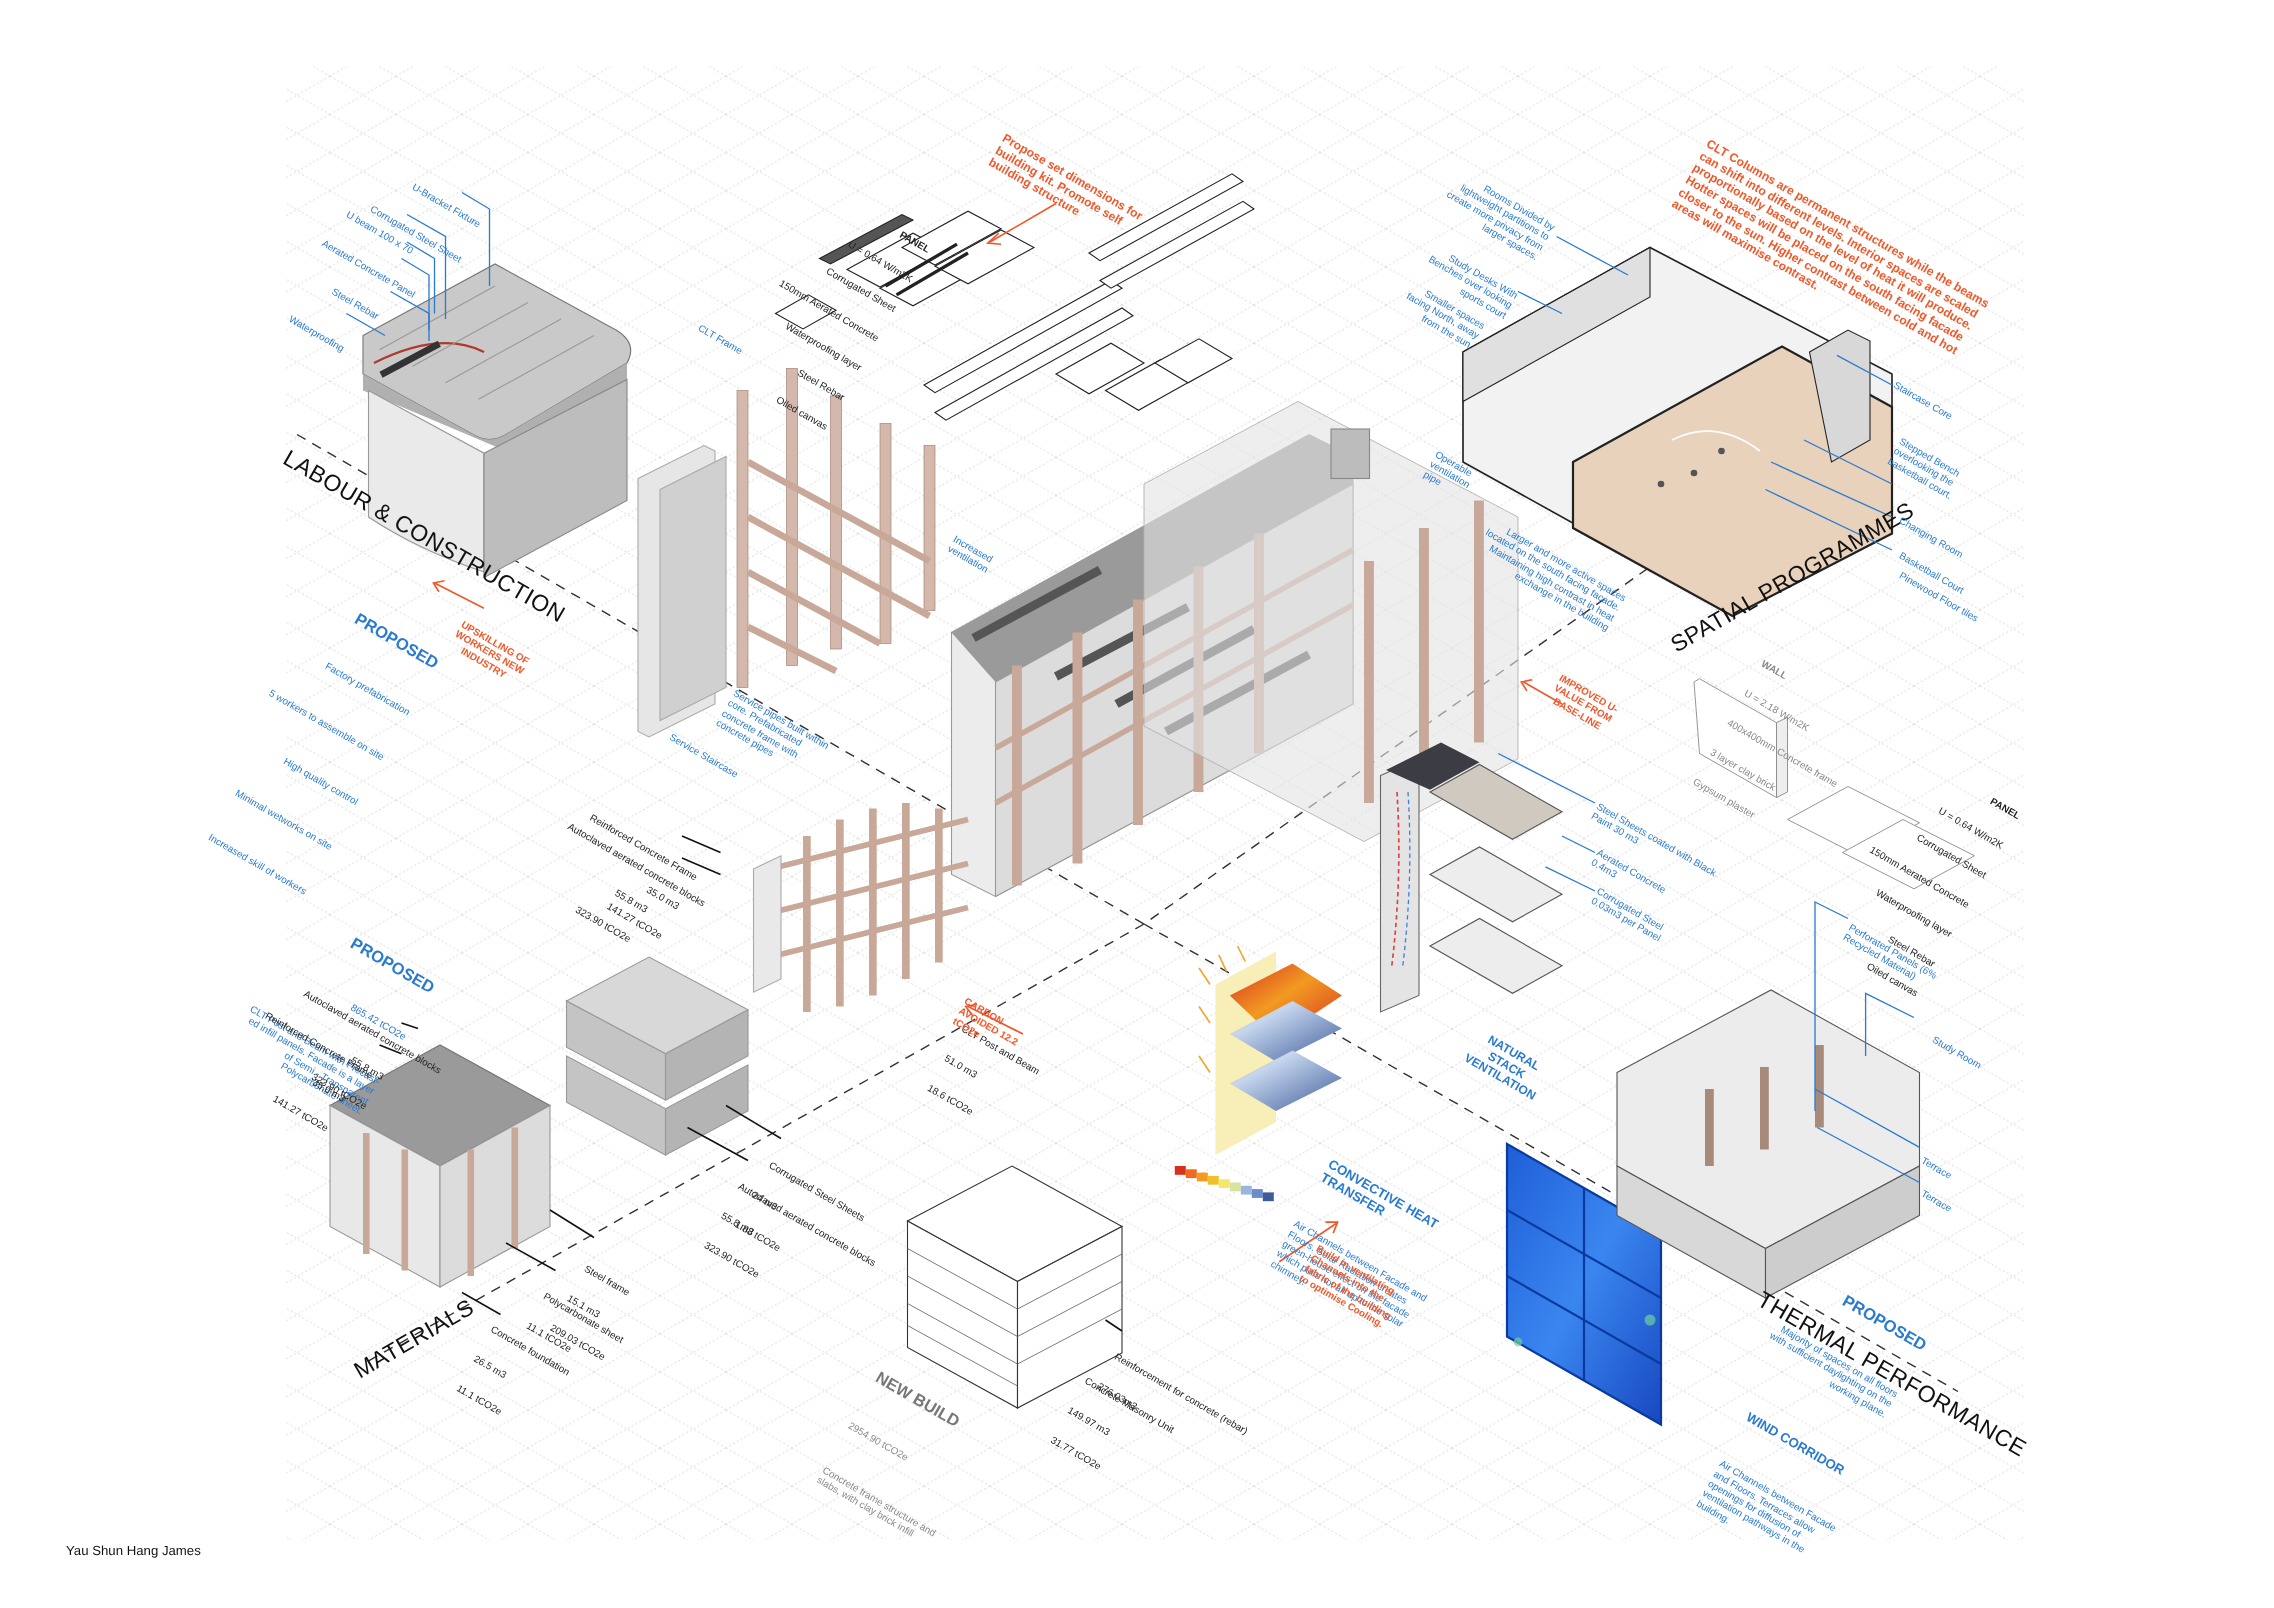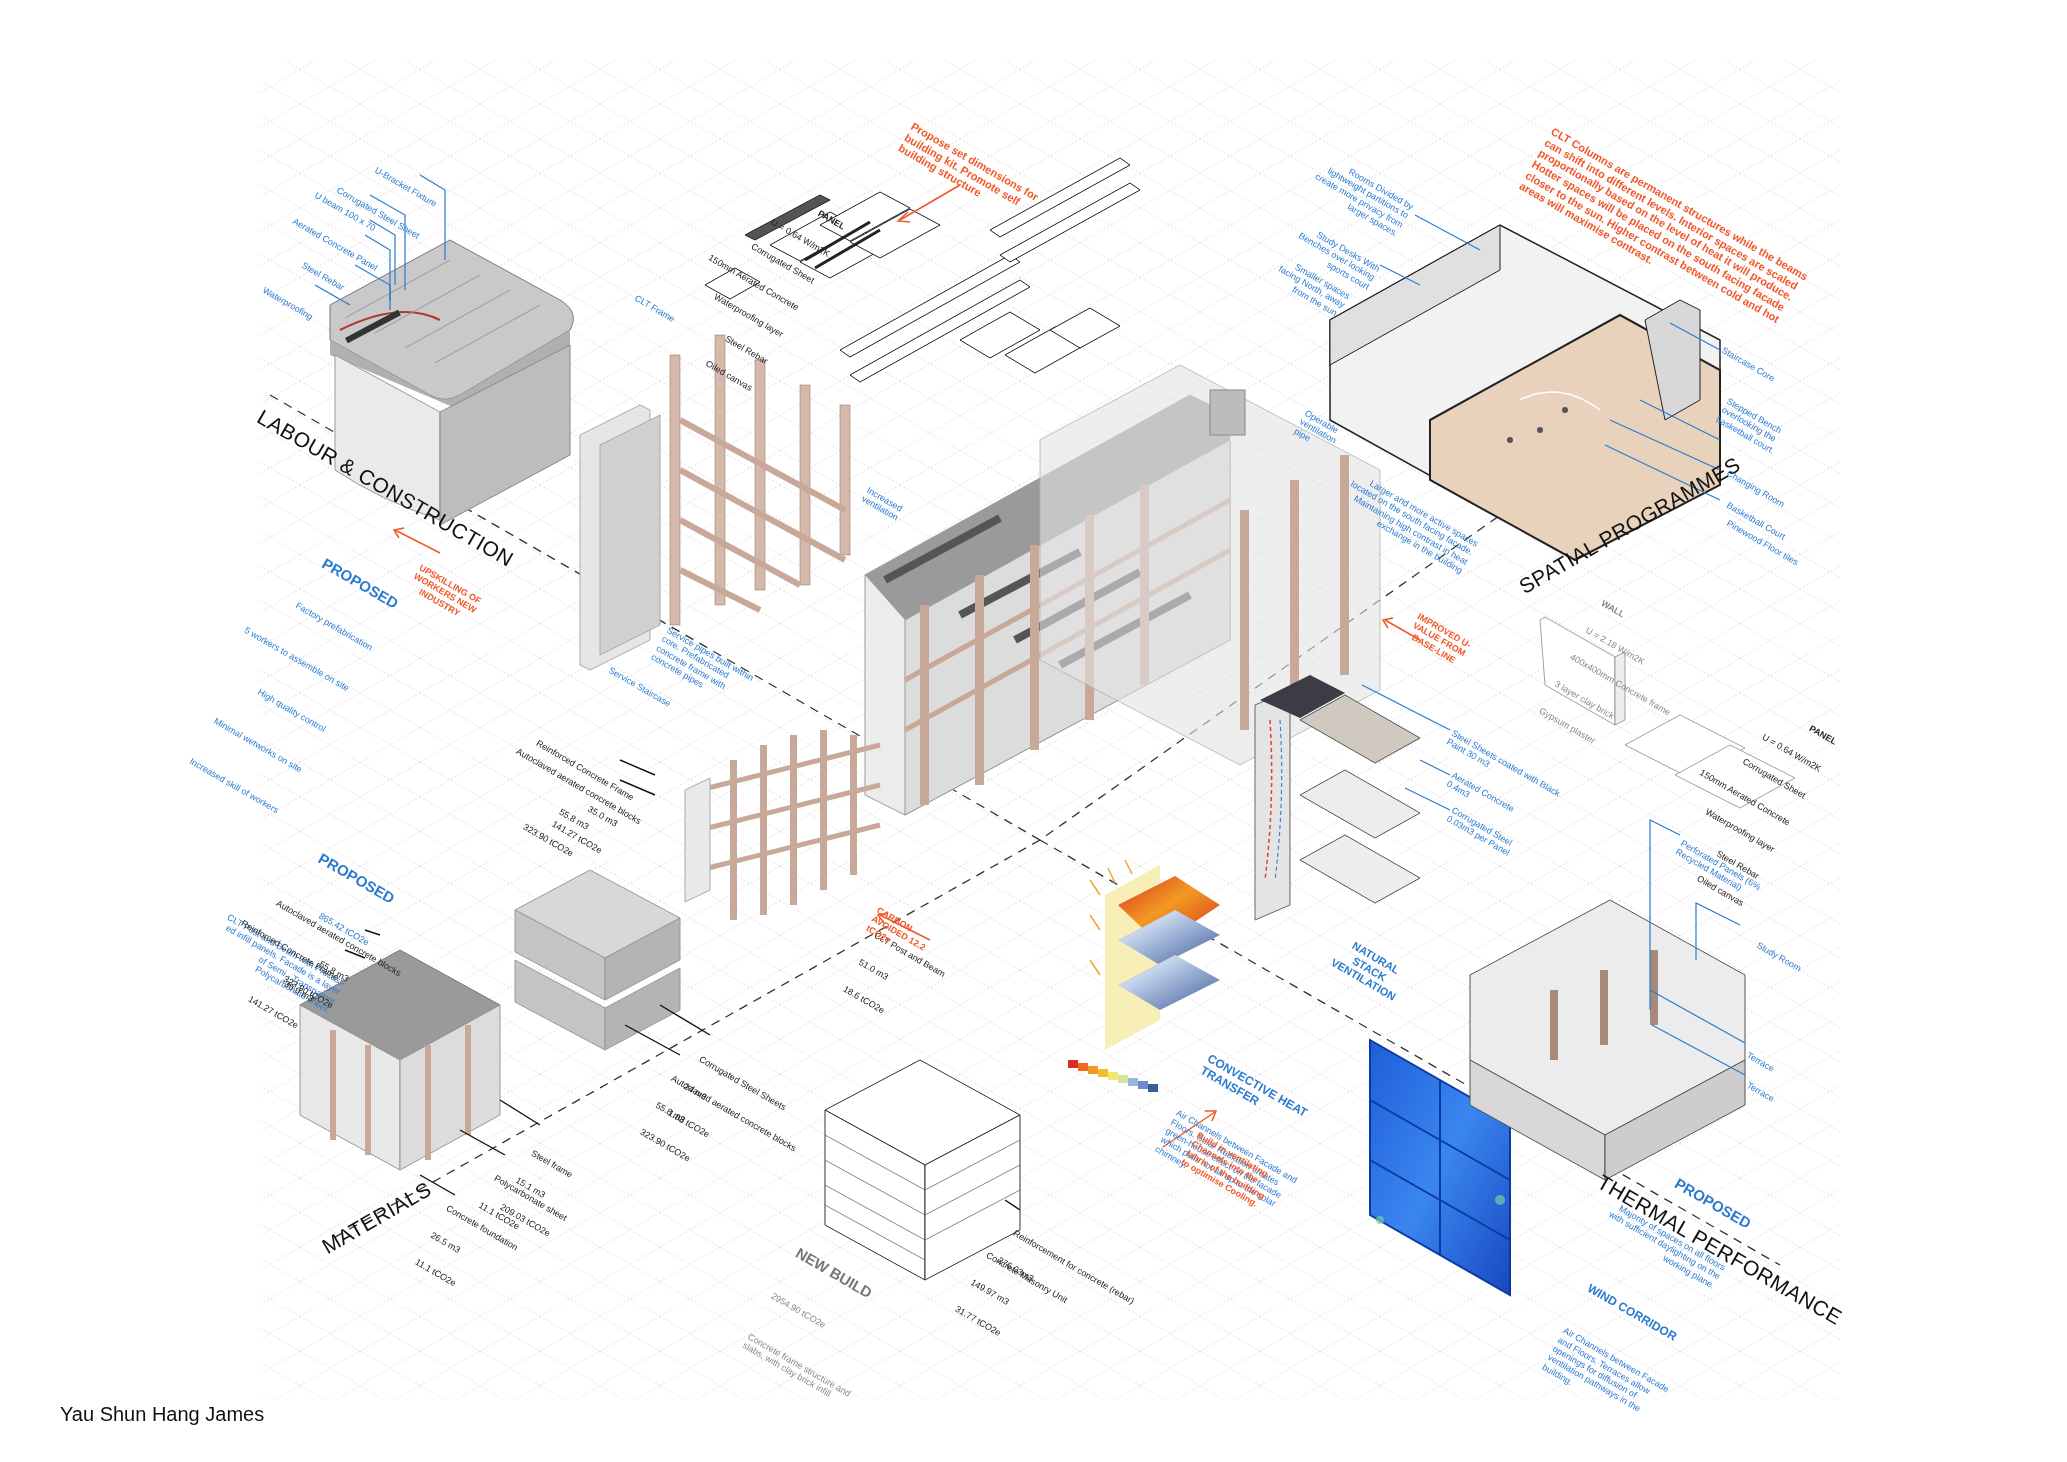--- a/index.html
+++ b/index.html
@@ -7,21 +7,21 @@
   #canvas { position:absolute; left:0; top:0; width:2067px; height:1462px; }
   .lbl { position:absolute; transform-origin:0 0; white-space:pre; line-height:1.15; }
   .blue { color:#2a7bd0; }
   .red { color:#f0582a; font-weight:bold; }
   .dark { color:#222; }
   .grey { color:#888; }
   .axis { font-size:21px; color:#111; letter-spacing:0.5px; }
   .sm { font-size:9px; }
   .md { font-size:11px; }
   .hd { font-size:15px; font-weight:bold; }
-  .credit { position:absolute; left:60px; top:1403px; font-size:20px; color:#111; }
+  .credit { position:absolute; left:60px; top:1403px; font-size:12px; color:#111; }
 </style>
 </head>
 <body>
 
 <div id="canvas">
 <svg width="2067" height="1462" viewBox="0 0 2067 1462" xmlns="http://www.w3.org/2000/svg">
   <defs>
     <pattern id="isogrid" width="60" height="34.64" patternUnits="userSpaceOnUse">
       <path d="M0 0 L60 34.64 M60 0 L0 34.64" stroke="#d9d9d9" stroke-width="0.8" stroke-dasharray="2 2" fill="none"></path>
     </pattern>

